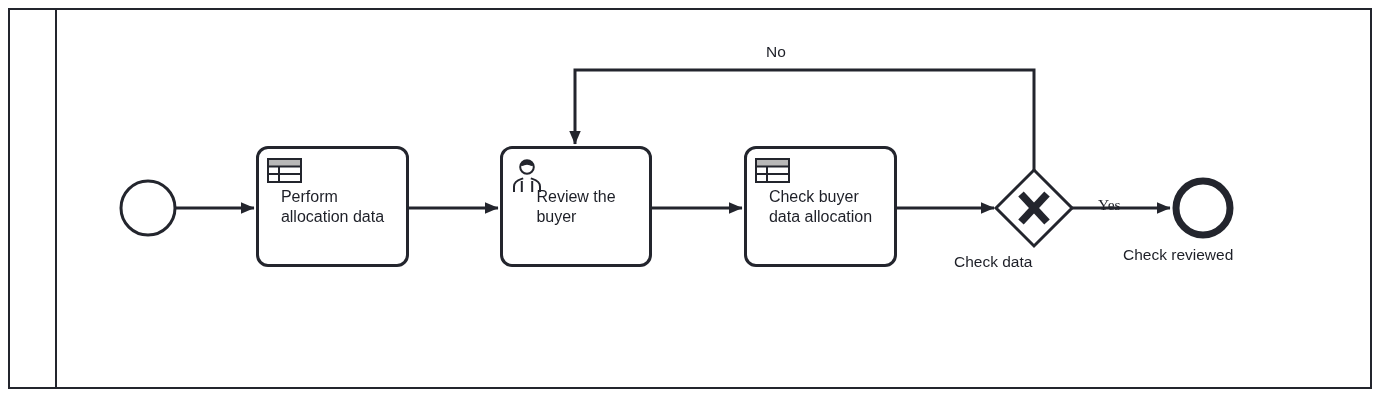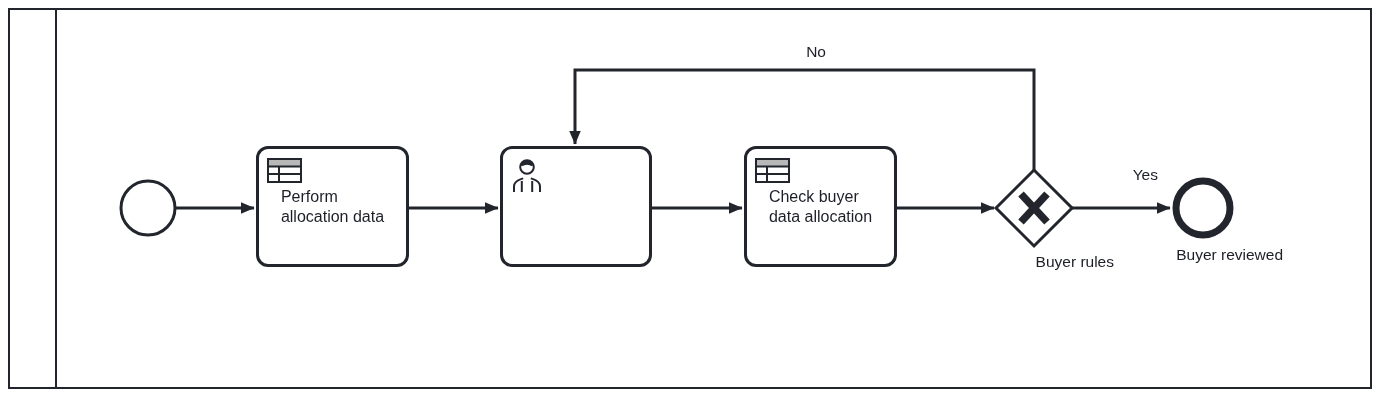--- a/index.html
+++ b/index.html
@@ -44,31 +44,31 @@
     font-size: 16px;
     line-height: 20px;
     margin-top: 0;
   }
   .task-icon {
     position: absolute;
     left: 8px; top: 9px;
   }
   .ext-label {
     position: absolute;
-    text-align: right;
+    text-align: left;
     font-size: 15.5px;
     line-height: 19px;
     white-space: nowrap;
   }
   #task-1 { left: 256px; top: 146px; }
   #task-2 { left: 500px; top: 146px; width: 152px; }
   #task-3 { left: 744px; top: 146px; }
   #gateway-label { left: 954px;  top: 252px; width: 160px; }
   #end-label     { left: 1123px; top: 245px; width: 160px; }
-  #yes-label     { left: 1098px; top: 165px; width: 60px; }
+  #yes-label     { left: 1098px; top: 195px; width: 60px; font-family: Liberation Serif, serif; }
   #no-label      { left: 766px;  top: 42px;  width: 60px; }
 </style>
 </head>
 <body>
 
 <div id="canvas">
 
   <div id="pool">
     <div id="lane-divider"></div>
   </div>
@@ -113,39 +113,43 @@
   </div>
 
   <div id="task-2" class="task">
     <svg class="task-icon" width="33" height="34" viewBox="0 0 33 34">
       <circle cx="16" cy="9" r="6.8" fill="#ffffff" stroke="#23252d" stroke-width="2"></circle>
       <path d="M16 2.2 a6.8 6.8 0 0 0 -6.55 5 c1.75 1.9 4.15 -0.5 6.55 -0.5 c2.4 0 4.8 2.4 6.55 0.5 a6.8 6.8 0 0 0 -6.55 -5 z" fill="#23252d" stroke="none"></path>
       <path d="M3 34 V28.6 c0 -5 4.6 -6.8 7.6 -7.7 l1.6 -0.5 M29 34 V28.6 c0 -5 -4.6 -6.8 -7.6 -7.7 l-1.6 -0.5" fill="none" stroke="#23252d" stroke-width="2" stroke-linejoin="round"></path>
       <line x1="10.8" y1="23" x2="10.8" y2="34" stroke="#23252d" stroke-width="2"></line>
       <line x1="21.2" y1="23" x2="21.2" y2="34" stroke="#23252d" stroke-width="2"></line>
     </svg>
+    <div class="task-label">
+      <span style="display:block">Review the</span>
+      <span style="display:block">buyer</span>
+    </div>
   </div>
 
   <div id="task-3" class="task">
     <svg class="task-icon" width="35" height="25" viewBox="0 0 35 25">
       <rect x="1" y="1" width="33" height="7.5" fill="#b8b8b8" stroke="none"></rect>
       <rect x="1" y="1" width="33" height="23" fill="none" stroke="#23252d" stroke-width="2"></rect>
       <line x1="1" y1="8.5" x2="34" y2="8.5" stroke="#23252d" stroke-width="2"></line>
       <line x1="1" y1="16" x2="34" y2="16" stroke="#23252d" stroke-width="2"></line>
       <line x1="12" y1="8.5" x2="12" y2="24" stroke="#23252d" stroke-width="2"></line>
     </svg>
     <div class="task-label">
       <span style="display:block">Check buyer</span>
       <span style="display:block">data allocation</span>
     </div>
   </div>
 
   <div id="gateway-label" class="ext-label">
-    <span style="display:block">Buyer rules</span>
+    <span style="display:block">Check data</span>
   </div>
 
-  <div id="end-label" class="ext-label">Buyer reviewed</div>
+  <div id="end-label" class="ext-label">Check reviewed</div>
 
   <div id="yes-label" class="ext-label">Yes</div>
 
   <div id="no-label" class="ext-label">No</div>
 
 </div>
 
 </body></html>

